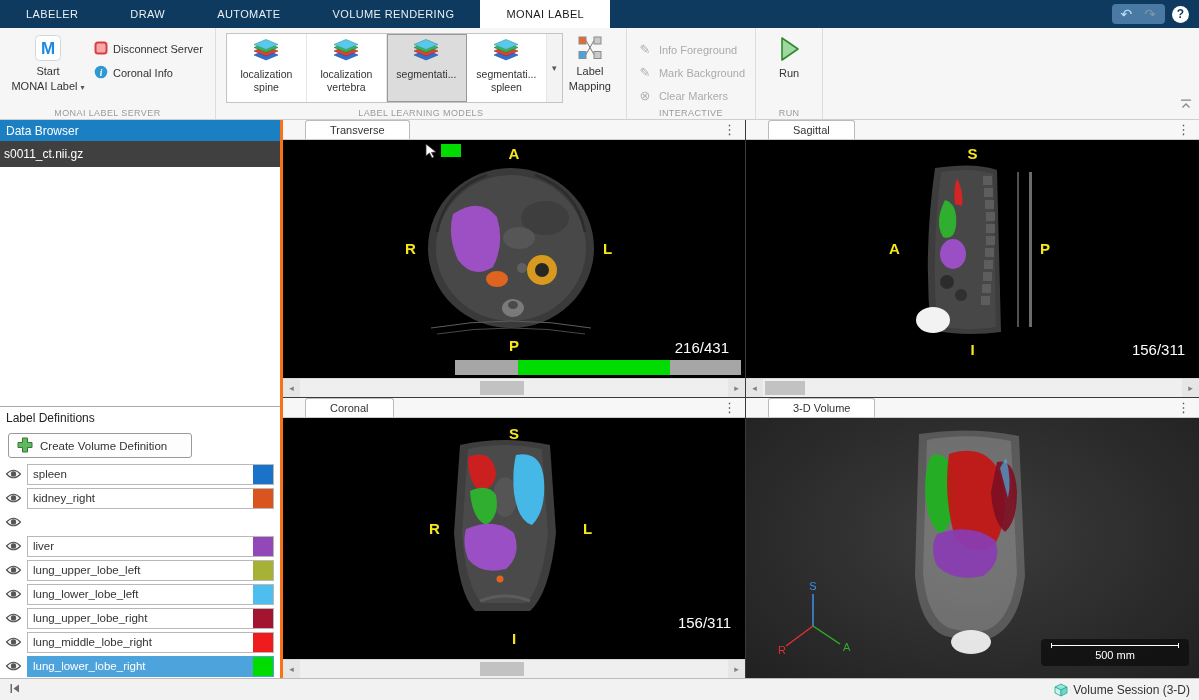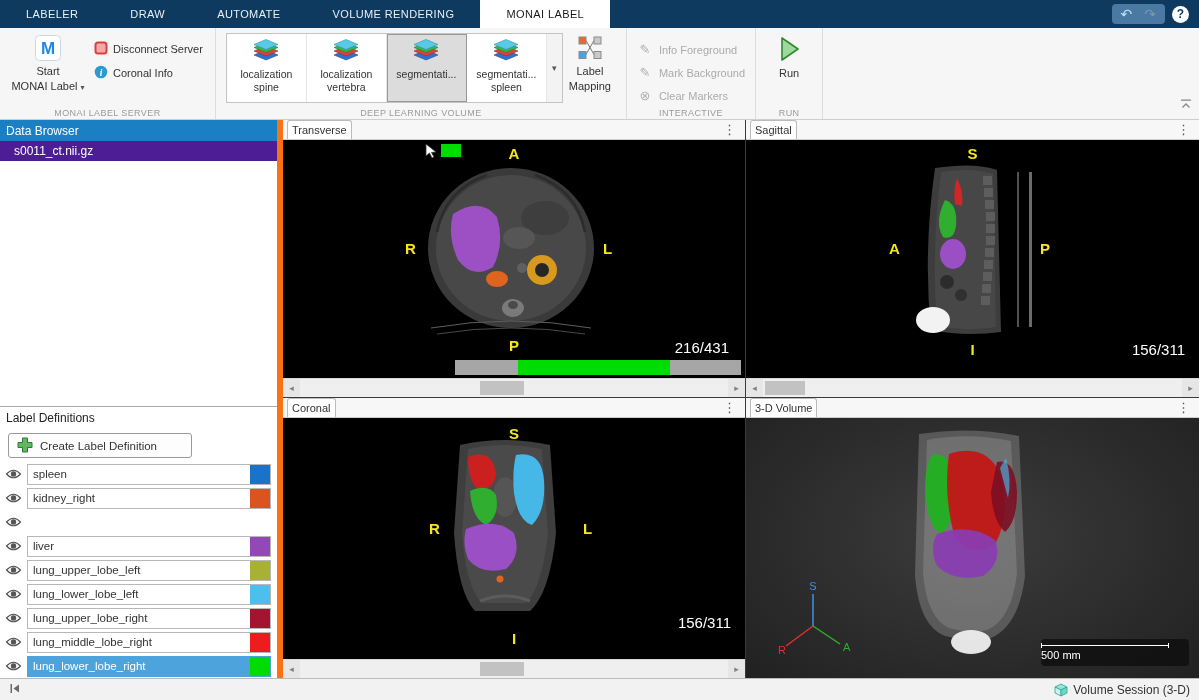--- a/index.html
+++ b/index.html
@@ -31,59 +31,59 @@
   .mapbtn { width:52px; margin-left:1px; }
   .ibtns { display:flex; flex-direction:column; gap:4px; padding-top:8px; }
   .ibtn { display:flex; align-items:center; gap:6px; font-size:11px; color:#ababab; height:20px; white-space:nowrap; }
   .ibtn .iico { width:16px; text-align:center; color:#b0b0b0; font-size:13px; }
   .ribbon-collapse { position:absolute; right:7px; bottom:5px; }
 
   
   .content { flex:1; display:flex; min-height:0; }
 
   
-  .leftpanel { width:283px; background:#fff; display:flex; flex-direction:column; border-right:6px solid #f97316; flex:0 0 283px; }
+  .leftpanel { width:283px; background:#fff; display:flex; flex-direction:column; border-right:3px solid #f97316; flex:0 0 283px; }
   .db-header { height:21px; background:#1b7fc4; color:#fff; font-size:12px; display:flex; align-items:center; padding-left:6px; }
-  .db-item { height:20px; background:#4c1d95; color:#fff; font-size:12px; display:flex; align-items:center; padding-left:14px; }
+  .db-item { height:26px; background:#404040; color:#fff; font-size:12px; display:flex; align-items:center; padding-left:4px; }
   .db-fill { flex:1; background:#fff; }
   .ld-header { height:22px; background:#fff; color:#222; font-size:12px; display:flex; align-items:center; padding-left:6px; border-top:1px solid #a8a8a8; }
   .create-btn { margin:5px 8px 4px 8px; height:25px; width:184px; border:1px solid #9a9a9a; border-radius:3px; background:#fdfdfd; display:flex; align-items:center; gap:7px; padding:0 8px; font-size:11.5px; color:#333; }
   .lrow { display:flex; align-items:center; height:24px; padding-right:6px; }
   .leye { width:27px; display:flex; justify-content:center; align-items:center; }
   .lbox { flex:1; height:21px; border:1px solid #b8b8b8; display:flex; align-items:stretch; background:#fff; }
   .lname { flex:1; font-size:11.5px; color:#333; padding-left:5px; display:flex; align-items:center; white-space:nowrap; overflow:hidden; }
   .lswatch { width:20px; }
   .lrow.selected .lbox { background:#4da3dc; border-color:#4da3dc; }
   .lrow.selected .lname { color:#fff; }
 
   
   .vgrid { flex:1; display:grid; grid-template-columns:462px 1fr; grid-template-rows:277px 1fr; background:#3a3a3a; column-gap:1px; row-gap:1px; min-width:0; }
   .vp { display:flex; flex-direction:column; background:#000; min-width:0; min-height:0; }
   .vstrip { height:20px; background:#f7f7f7; display:flex; align-items:flex-end; border-bottom:1px solid #ccc; flex:0 0 20px; }
-  .vtab { height:19px; background:#fff; border:1px solid #bbb; border-bottom:none; border-radius:3px 3px 0 0; margin-left:4px; padding:0 4px; font-size:11px; color:#333; display:flex; align-items:center; }
+  .vtab { height:19px; background:#fff; border:1px solid #bbb; border-bottom:none; border-radius:3px 3px 0 0; margin-left:22px; padding:0 24px; font-size:11px; color:#333; display:flex; align-items:center; }
   .vkebab { margin-left:auto; color:#555; font-size:13px; padding:0 9px; align-self:center; cursor:default; }
   .vcanvas { flex:1; position:relative; background:#000; overflow:hidden; }
   .vcanvas.vol { background:radial-gradient(ellipse at 50% 45%, #3c3c3c 0%, #292929 70%, #212121 100%); }
   .vscroll { height:19px; background:#efefef; border-top:1px solid #d8d8d8; display:flex; align-items:stretch; flex:0 0 19px; }
   .varrow { width:17px; display:flex; align-items:center; justify-content:center; color:#808080; font-size:9px; background:#e6e6e6; }
   .vtrack { flex:1; position:relative; }
   .vthumb { position:absolute; top:2px; bottom:2px; background:#c2c2c2; }
 
   .olabel { position:absolute; color:#f5e71c; font-size:15px; font-weight:600; }
   .slice { position:absolute; color:#fff; font-size:15px; }
   .center-h { left:50%; transform:translateX(-50%); }
 
   .tslider { position:absolute; left:172px; right:4px; bottom:3px; height:15px; background:#a6a6a6; }
   .tslider .fill { position:absolute; left:63px; width:152px; top:0; bottom:0; background:#00dc00; }
 
   .cursor-marker { position:absolute; left:142px; top:3px; display:flex; align-items:flex-start; gap:3px; }
   .brush-swatch { width:20px; height:13px; background:#00dc00; margin-top:1px; }
 
   .triad { position:absolute; left:24px; bottom:18px; }
-  .scalebar { position:absolute; right:10px; bottom:12px; width:148px; height:27px; background:rgba(15,15,15,.82); border-radius:4px; display:flex; flex-direction:column; align-items:flex-start; justify-content:center; color:#fff; font-size:11px; }
+  .scalebar { position:absolute; right:10px; bottom:12px; width:148px; height:27px; background:rgba(15,15,15,.82); border-radius:4px; display:flex; flex-direction:column; align-items:center; justify-content:center; color:#fff; font-size:11px; }
   .scaleline { width:128px; height:1px; background:#fff; position:relative; margin-bottom:3px; }
   .scaleline:before, .scaleline:after { content:""; position:absolute; width:1px; height:5px; background:#fff; top:-2px; }
   .scaleline:before { left:0; } .scaleline:after { right:0; }
 
   .img-abs { position:absolute; }
 
   
   .statusbar { height:22px; background:#f2f2f2; border-top:1px solid #bbb; display:flex; align-items:center; padding:0 9px; font-size:12px; color:#333; flex:0 0 22px; }
   .session { margin-left:auto; display:flex; align-items:center; gap:5px; }
 </style>
@@ -201,21 +201,21 @@
               <line x1="9" y1="19.5" x2="17" y2="5.5" stroke="#777" stroke-width="1"></line>
               <rect x="2" y="2" width="7" height="7" fill="#e46a2e" stroke="#8a8a8a"></rect>
               <rect x="2" y="16.5" width="7" height="7" fill="#4aa3e0" stroke="#8a8a8a"></rect>
               <rect x="17" y="2" width="7" height="7" fill="#c9c9c9" stroke="#8a8a8a"></rect>
               <rect x="17" y="16.5" width="7" height="7" fill="#c9c9c9" stroke="#8a8a8a"></rect>
             </svg>
         </span>
         <span>Label</span>
         <span>Mapping</span>
       </div>
-      <div class="rgroup-label">DEEP LEARNING VOLUME</div>
+      <div class="rgroup-label">LABEL LEARNING MODELS</div>
     </div>
 
     <div class="rgroup">
       <div class="ibtns">
         <div class="ibtn">
           <span class="iico">✎</span>
           <span>Info Foreground</span>
         </div>
         <div class="ibtn">
           <span class="iico">✎</span>
@@ -256,21 +256,21 @@
       <div class="db-item">s0011_ct.nii.gz</div>
       <div class="db-fill"></div>
 
       <div class="ld-header">Label Definitions</div>
       <div class="create-btn">
         <span>
           <svg width="16" height="16" viewBox="0 0 16 16">
               <path d="M5.5,1 h5 v4.5 H15 v5 h-4.5 V15 h-5 v-4.5 H1 v-5 h4.5 Z" fill="#62b862" stroke="#2f7a2f" stroke-width="1"></path>
             </svg>
         </span>
-        <span>Create Label Definition</span>
+        <span>Create Volume Definition</span>
       </div>
 
       <div>
         <div class="lrow">
           <span class="leye">
               <svg width="17" height="12" viewBox="0 0 17 12">
                 <path d="M1.5,6 Q8.5,-1.5 15.5,6 Q8.5,13.5 1.5,6 Z" fill="none" stroke="#555" stroke-width="1.1"></path>
                 <circle cx="8.5" cy="6" r="2.7" fill="#555"></circle>
               </svg>
             </span>

